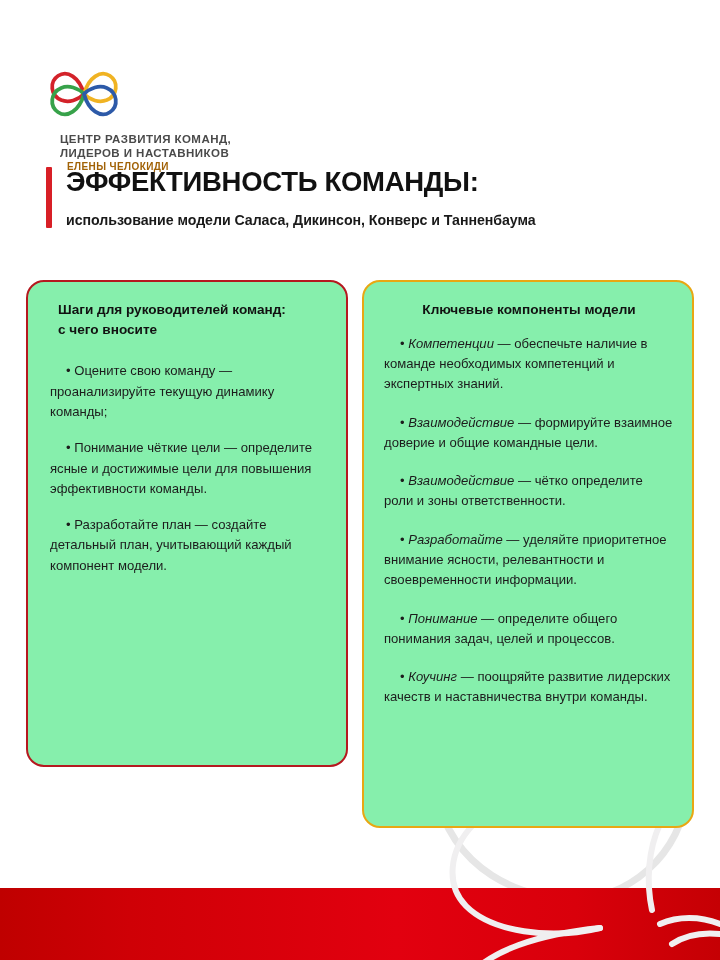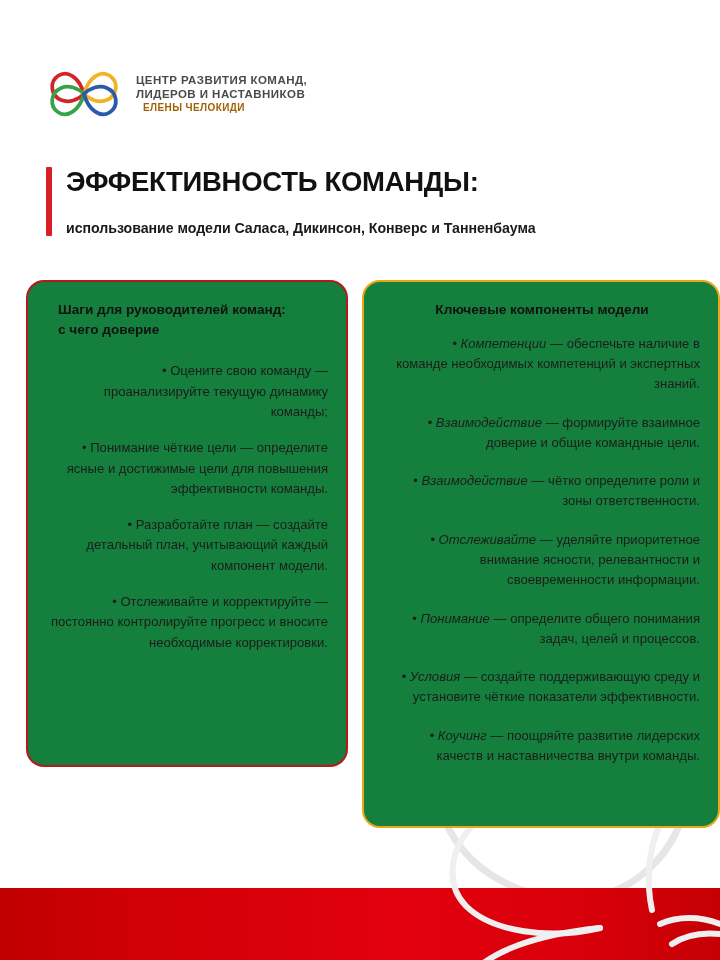--- a/index.html
+++ b/index.html
@@ -53,22 +53,22 @@
     z-index: 2;
     pointer-events: none;
   }
 
   
   .header {
     position: absolute;
     left: 46px;
     top: 56px;
     display: flex;
-    align-items: center;
     z-index: 3;
+    flex-direction: column;
   }
   .logo-mark {
     width: 76px;
     height: 76px;
     flex: 0 0 76px;
   }
   .logo-text {
     margin-left: 14px;
     line-height: 1.22;
   }
@@ -108,45 +108,45 @@
     font-weight: 800;
     letter-spacing: -0.3px;
     color: #111111;
     line-height: 1.12;
     white-space: nowrap;
   }
   .title-sub {
     font-size: 14.2px;
     font-weight: 700;
     color: #1a1a1a;
-    margin-top: 22px;
+    margin-top: 14px;
     letter-spacing: -0.05px;
     white-space: nowrap;
   }
 
   
   .card {
     position: absolute;
-    background: #15803d;
+    background: #86efac;
     border-radius: 18px;
     box-sizing: border-box;
     z-index: 3;
   }
   .card-left {
     left: 26px;
     top: 280px;
     width: 322px;
     height: 487px;
     border: 2px solid #b5181f;
     padding: 18px 18px 0 22px;
   }
   .card-right {
     left: 362px;
     top: 280px;
-    width: 358px;
+    width: 332px;
     height: 548px;
     border: 2px solid #e8a713;
     padding: 18px 18px 0 20px;
   }
 
   .card-title {
     font-size: 13.6px;
     font-weight: 700;
     color: #111111;
     line-height: 1.45;
@@ -161,21 +161,20 @@
     list-style: none;
     margin: 0;
     padding: 0;
   }
   .bullets li {
     font-size: 13.1px;
     line-height: 1.55;
     color: #1c1c1c;
     margin: 0 0 16px 0;
     text-indent: 16px;
-    text-align: right;
   }
   .card-left .bullets {
     margin-top: 22px;
   }
   .card-right .bullets {
     margin-top: 14px;
   }
   .card-right .bullets li {
     margin-bottom: 18px;
   }
@@ -235,50 +234,46 @@
     <div class="title-bar"></div>
     <div>
       <div class="title-main">ЭФФЕКТИВНОСТЬ КОМАНДЫ:</div>
       <div class="title-sub">использование модели Саласа, Дикинсон, Конверс и Танненбаума</div>
     </div>
   </div>
 
   <div class="card card-left">
     <div class="card-title">
       <div>Шаги для руководителей команд:</div>
-      <div>с чего доверие</div>
+      <div>с чего вносите</div>
     </div>
     <ul class="bullets">
       <li>• Оцените свою команду — проанализируйте текущую динамику команды;</li>
       <li>• Понимание чёткие цели — определите ясные и достижимые цели для повышения эффективности команды.</li>
       <li>• Разработайте план — создайте детальный план, учитывающий каждый компонент модели.</li>
-      <li>• Отслеживайте и корректируйте — постоянно контролируйте прогресс и вносите необходимые корректировки.</li>
     </ul>
   </div>
 
   <div class="card card-right">
     <div class="card-title centered">Ключевые компоненты модели</div>
     <ul class="bullets">
       <li>
         <span class="dot">•&nbsp;</span><span class="term">Компетенции</span><span> — обеспечьте наличие в команде необходимых компетенций и экспертных знаний.</span>
       </li>
       <li>
         <span class="dot">•&nbsp;</span><span class="term">Взаимодействие</span><span> — формируйте взаимное доверие и общие командные цели.</span>
       </li>
       <li>
         <span class="dot">•&nbsp;</span><span class="term">Взаимодействие</span><span>  — чётко определите роли и зоны ответственности.</span>
       </li>
       <li>
-        <span class="dot">•&nbsp;</span><span class="term">Отслеживайте</span><span> — уделяйте приоритетное внимание ясности, релевантности и своевременности информации.</span>
+        <span class="dot">•&nbsp;</span><span class="term">Разработайте</span><span> — уделяйте приоритетное внимание ясности, релевантности и своевременности информации.</span>
       </li>
       <li>
         <span class="dot">•&nbsp;</span><span class="term">Понимание</span><span> — определите общего понимания задач, целей и процессов.</span>
       </li>
       <li>
-        <span class="dot">•&nbsp;</span><span class="term">Условия</span><span> — создайте поддерживающую среду и установите чёткие показатели эффективности.</span>
-      </li>
-      <li>
         <span class="dot">•&nbsp;</span><span class="term">Коучинг</span><span> — поощряйте развитие лидерских качеств и наставничества внутри команды.</span>
       </li>
     </ul>
   </div>
 
 </div>
 
 </body></html>

